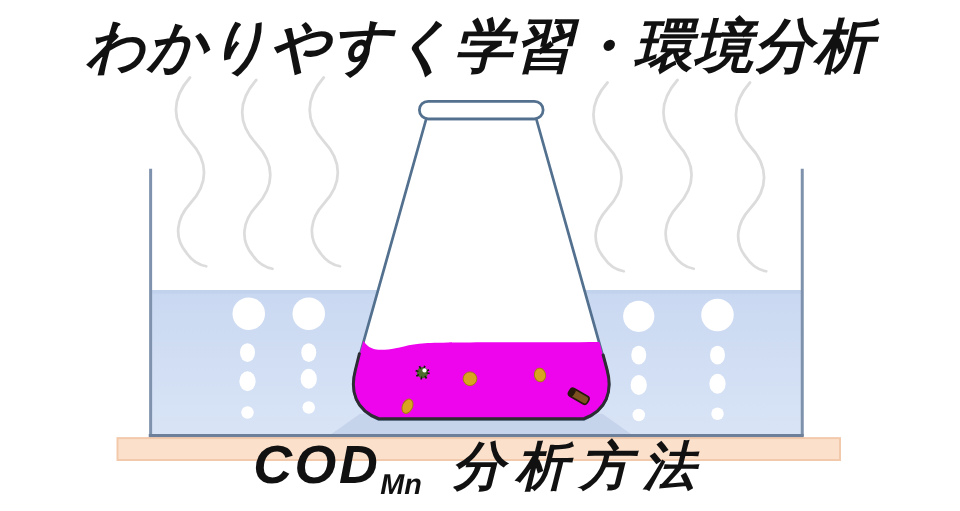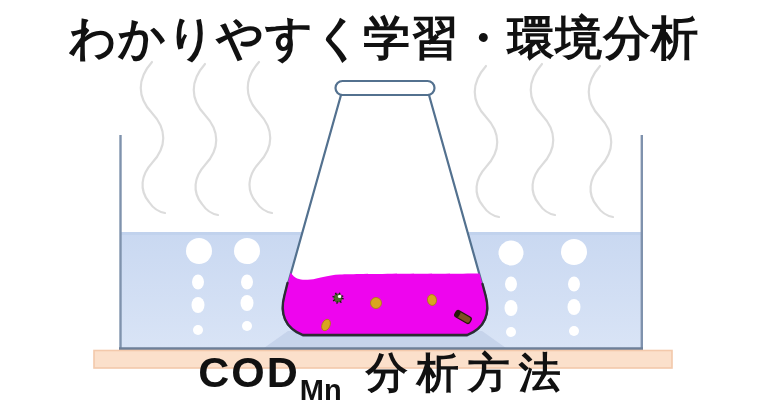--- a/index.html
+++ b/index.html
@@ -1,38 +1,39 @@
 <!DOCTYPE html>
 <html style="--text-black: #111111; --flask-outline: #53718f; --liquid-magenta: #ee05ee; --liquid-dark-outline: #2c2c32; --water-blue: #d9e4f6; --water-blue-deep: #c9d8f1; --water-surface: #c0d1ec; --bath-outline: #7f92ad; --bath-bottom: #6e8099; --shadow-blue: #c2d0e8; --steam-gray: #dcdcdc; --bubble-white: #ffffff; --hotplate-fill: #fbe0cb; --hotplate-border: #f3c9ab; --particle-gold: #d9a41f; --particle-gold-edge: #a87c0e; --particle-brown: #7d5220; --particle-brown-dark: #26180a; --microbe-green: #4d6b2d; --microbe-dark: #141c0a;"><head>
 <meta charset="utf-8">
 <style>
   html,body{margin:0;padding:0;background:#ffffff;}
   .stage{
     position:relative;width:768px;height:409px;overflow:hidden;background:#fff;
     font-family:"DejaVu Serif", serif;
+    font-style:italic;
   }
   .title{
     position:absolute;top:10px;left:0;width:768px;text-align:center;
     font-size:47px;font-weight:700;letter-spacing:1px;color:var(--text-black);
     font-family:"DejaVu Serif", serif;white-space:nowrap;line-height:1.2;
     z-index:3;
   }
   .scene{position:absolute;top:0;left:0;z-index:1;}
   .caption{
     position:absolute;top:350px;left:50%;transform:translateX(-50%);
     z-index:4;white-space:nowrap;color:var(--text-black);
     display:flex;align-items:flex-start;
   }
   .caption .cod{
     font-family:"Liberation Sans", sans-serif;font-weight:700;
     font-size:43px;line-height:1.05;letter-spacing:2px;
   }
   .caption .sub{
     font-family:"Liberation Sans", sans-serif;font-weight:700;
-    font-size:29px;line-height:1;position:relative;top:26px;letter-spacing:0;
+    font-size:23px;line-height:1;position:relative;top:26px;letter-spacing:0;
   }
   .caption .method{
     font-family:"DejaVu Serif", serif;font-weight:700;
     font-size:42px;line-height:1.1;letter-spacing:9px;margin-left:24px;text-align:right;
   }
   .steam{stroke:var(--steam-gray);stroke-width:2.2;fill:none;stroke-linecap:round;}
   .bubble{fill:var(--bubble-white);}
 </style>
 </head>
 <body>

